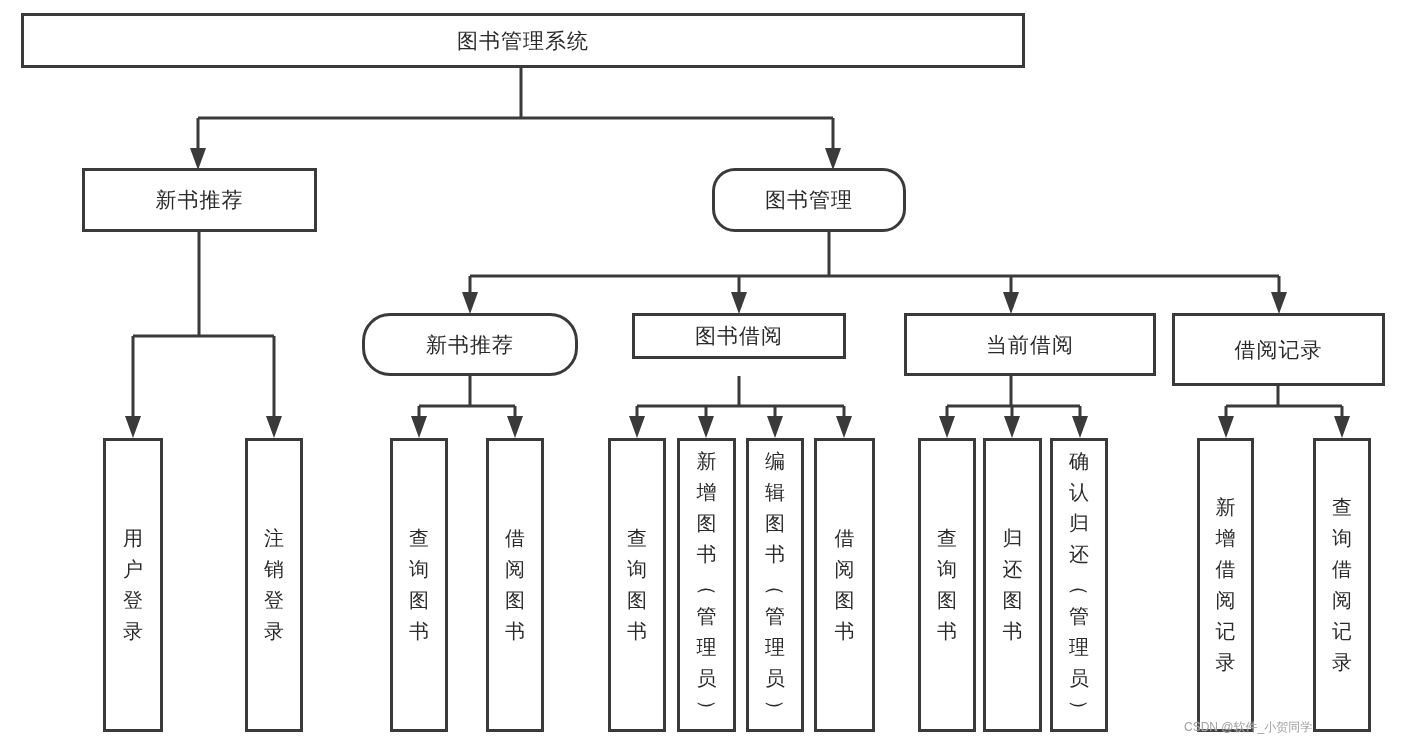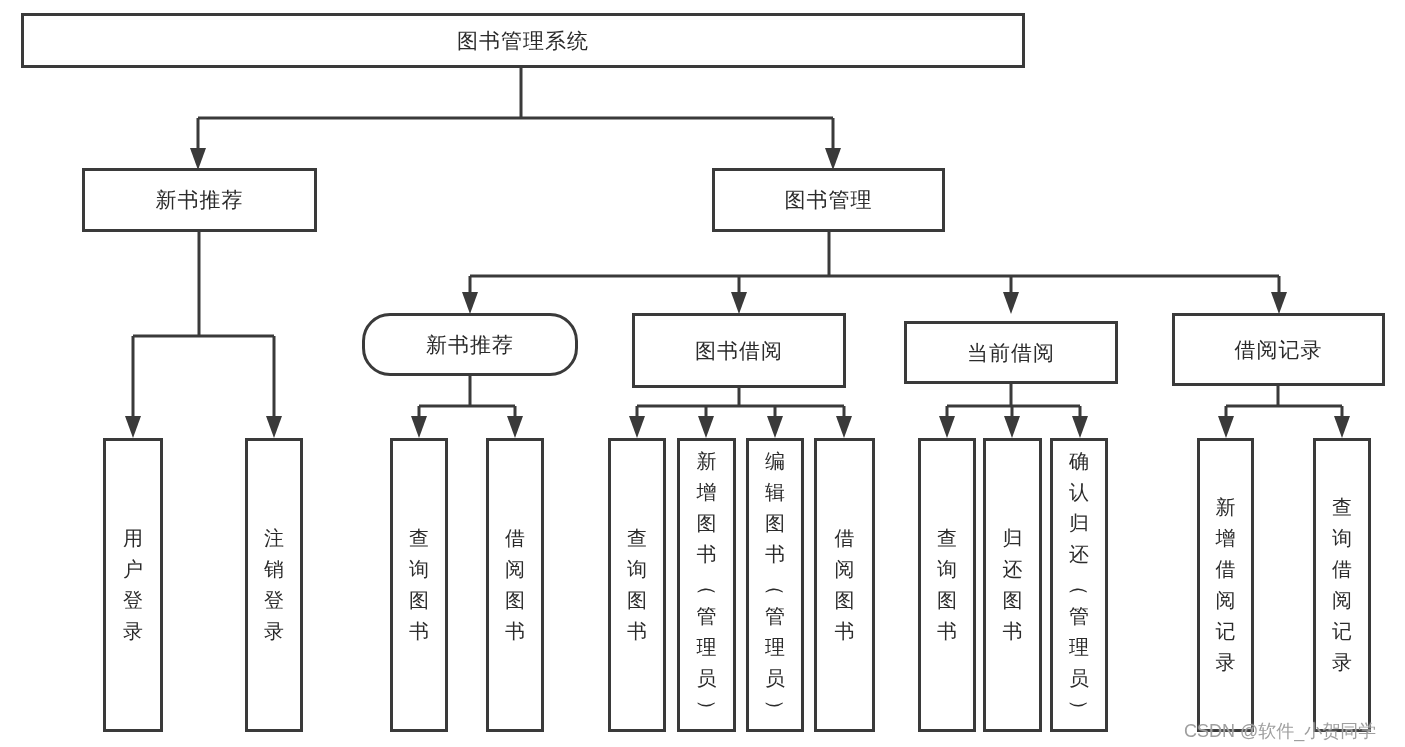--- a/index.html
+++ b/index.html
@@ -18,24 +18,24 @@
   svg#connectors path{stroke:var(--line);stroke-width:3;fill:none;}
   svg#connectors polygon{fill:var(--line);stroke:none;}
 
   .node{position:absolute;background:#fff;border:3px solid var(--box-border);
     display:flex;align-items:center;justify-content:center;}
   .node .lbl{font-size:21px;letter-spacing:1px;white-space:nowrap;}
 
   
   #n-root{left:21px;top:13px;width:1004px;height:55px;}
   #n-user-login{left:82px;top:168px;width:235px;height:64px;}
-  #n-book-mgmt{left:712px;top:168px;width:233px;height:64px;}
+  #n-book-mgmt{left:712px;top:168px;width:194px;height:64px;border-radius:23px;}
   #n-new-books{left:362px;top:313px;width:216px;height:63px;border-radius:28px;}
-  #n-book-borrow{left:632px;top:313px;width:214px;height:75px;}
-  #n-current-borrow{left:904px;top:313px;width:214px;height:63px;margin-top:8px;}
+  #n-book-borrow{left:632px;top:313px;width:214px;height:46px;}
+  #n-current-borrow{left:904px;top:313px;width:252px;height:63px;}
   #n-borrow-records{left:1172px;top:313px;width:213px;height:73px;}
 
   
   .leaf{position:absolute;top:438px;height:294px;background:#fff;
     border:3px solid var(--box-border);display:flex;flex-direction:column;
     align-items:center;justify-content:center;}
   .leaf .vlbl{display:flex;flex-direction:column;align-items:center;}
   .vchar{display:block;height:31px;line-height:31px;font-size:20px;text-align:center;}
   .vchar.rot{transform:rotate(90deg);}
 
@@ -46,21 +46,21 @@
   #l-borrow-query{left:608px;width:58px;}
   #l-borrow-add{left:677px;width:59px;}
   #l-borrow-edit{left:746px;width:58px;}
   #l-borrow-borrow{left:814px;width:61px;}
   #l-current-query{left:918px;width:58px;}
   #l-current-return{left:983px;width:59px;}
   #l-current-confirm{left:1050px;width:58px;}
   #l-records-add{left:1197px;width:57px;}
   #l-records-query{left:1313px;width:58px;}
 
-  #watermark{position:absolute;left:1184px;top:719px;font-size:18px;
+  #watermark{position:absolute;left:1184px;top:719px;font-size:12px;
     color:var(--watermark);white-space:nowrap;z-index:5;
     text-shadow:0 0 2px rgba(255,255,255,.6);}
 </style>
 </head>
 <body>
 
 <div id="chart">
 
   <svg id="connectors" viewBox="0 0 1405 747" xmlns="http://www.w3.org/2000/svg">
     <g>

